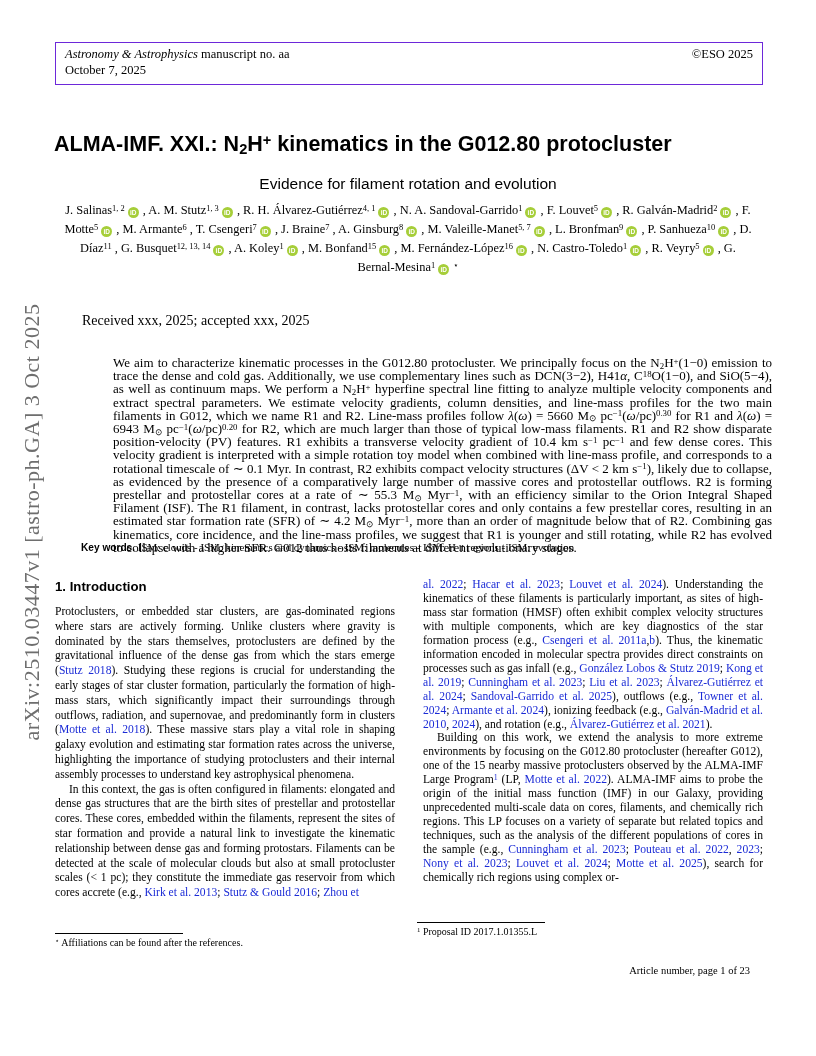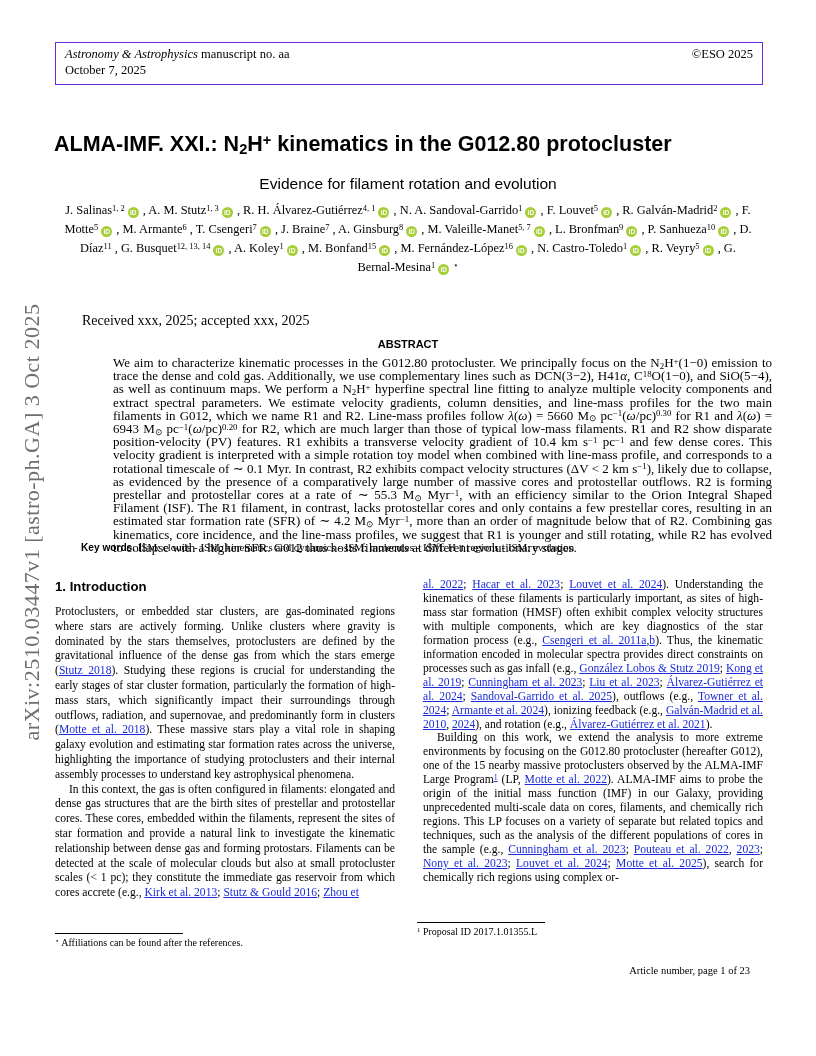--- a/index.html
+++ b/index.html
@@ -50,21 +50,21 @@
   
   .fn{position:absolute;width:345px;font-size:10px;line-height:12.5px;background:#fff;}
   .fn-left{left:55px;top:933px;}
   .fn-right{left:417px;top:922px;}
   .fn-rule{width:128px;border-top:1px solid #000;margin-bottom:3px;}
 
   .page-footer{position:absolute;right:66px;top:965px;font-size:10.5px;}
 
   
   .r-i{font-style:italic;}
-  .r-c{color:var(--cite,#1b2bd6);text-decoration:underline;}
+  .r-c{color:var(--cite,#1b2bd6);}
   .r-u{font-size:68%;position:relative;top:-0.38em;line-height:0;}
   .r-d{font-size:68%;position:relative;top:0.18em;line-height:0;}
   .r-sc{font-variant:small-caps;}
   .r-b{font-family:"Liberation Sans",sans-serif;font-weight:bold;font-size:93%;}
   .orcid-icon{display:inline-block;width:11px;height:11px;border-radius:50%;
     background:var(--orcid,#a6ce39);color:#fff;font-family:"Liberation Sans",sans-serif;
     font-size:6.5px;font-weight:bold;line-height:11px;text-align:center;
     vertical-align:-1px;margin:0 1px 0 3px;}
 </style>
 </head>
@@ -82,21 +82,20 @@
     <div class="header-right">©ESO 2025</div>
   </div>
 
   <div class="title"><span class="">ALMA-IMF. XXI.: N</span><span class="r-d">2</span><span class="">H</span><span class="r-u">+</span><span class=""> kinematics in the G012.80 protocluster</span></div>
   <div class="subtitle">Evidence for filament rotation and evolution</div>
 
   <div class="authors"><span class="">J. Salinas</span><span class="r-u">1, 2</span><span class="orcid-icon">iD</span><span class=""> , A. M. Stutz</span><span class="r-u">1, 3</span><span class="orcid-icon">iD</span><span class=""> , R. H. Álvarez-Gutiérrez</span><span class="r-u">4, 1</span><span class="orcid-icon">iD</span><span class=""> , N. A. Sandoval-Garrido</span><span class="r-u">1</span><span class="orcid-icon">iD</span><span class=""> , F. Louvet</span><span class="r-u">5</span><span class="orcid-icon">iD</span><span class=""> , R. Galván-Madrid</span><span class="r-u">2</span><span class="orcid-icon">iD</span><span class=""> , F. Motte</span><span class="r-u">5</span><span class="orcid-icon">iD</span><span class=""> , M. Armante</span><span class="r-u">6</span><span class=""> , T. Csengeri</span><span class="r-u">7</span><span class="orcid-icon">iD</span><span class=""> , J. Braine</span><span class="r-u">7</span><span class=""> , A. Ginsburg</span><span class="r-u">8</span><span class="orcid-icon">iD</span><span class=""> , M. Valeille-Manet</span><span class="r-u">5, 7</span><span class="orcid-icon">iD</span><span class=""> , L. Bronfman</span><span class="r-u">9</span><span class="orcid-icon">iD</span><span class=""> , P. Sanhueza</span><span class="r-u">10</span><span class="orcid-icon">iD</span><span class=""> , D. Díaz</span><span class="r-u">11</span><span class=""> , G. Busquet</span><span class="r-u">12, 13, 14</span><span class="orcid-icon">iD</span><span class=""> , A. Koley</span><span class="r-u">1</span><span class="orcid-icon">iD</span><span class=""> , M. Bonfand</span><span class="r-u">15</span><span class="orcid-icon">iD</span><span class=""> , M. Fernández-López</span><span class="r-u">16</span><span class="orcid-icon">iD</span><span class=""> , N. Castro-Toledo</span><span class="r-u">1</span><span class="orcid-icon">iD</span><span class=""> , R. Veyry</span><span class="r-u">5</span><span class="orcid-icon">iD</span><span class=""> , G. Bernal-Mesina</span><span class="r-u">1</span><span class="orcid-icon">iD</span><span class=""> </span><span class="r-u">⋆</span></div>
 
   <div class="received">Received xxx, 2025; accepted xxx, 2025</div>
 
-  <div class="abs-head">ABSTRACT</div>
   <div class="abstract"><span class="">We aim to characterize kinematic processes in the G012.80 protocluster. We principally focus on the N</span><span class="r-d">2</span><span class="">H</span><span class="r-u">+</span><span class="">(1−0) emission to trace the dense and cold gas. Additionally, we use complementary lines such as DCN(3−2), H41</span><span class="r-i">α</span><span class="">, C</span><span class="r-u">18</span><span class="">O(1−0), and SiO(5−4), as well as continuum maps. We perform a N</span><span class="r-d">2</span><span class="">H</span><span class="r-u">+</span><span class=""> hyperfine spectral line fitting to analyze multiple velocity components and extract spectral parameters. We estimate velocity gradients, column densities, and line-mass profiles for the two main filaments in G012, which we name R1 and R2. Line-mass profiles follow </span><span class="r-i">λ</span><span class="">(</span><span class="r-i">ω</span><span class="">) = 5660 M</span><span class="r-d">⊙</span><span class=""> pc</span><span class="r-u">−1</span><span class="">(</span><span class="r-i">ω</span><span class="">/pc)</span><span class="r-u">0.30</span><span class=""> for R1 and </span><span class="r-i">λ</span><span class="">(</span><span class="r-i">ω</span><span class="">) = 6943 M</span><span class="r-d">⊙</span><span class=""> pc</span><span class="r-u">−1</span><span class="">(</span><span class="r-i">ω</span><span class="">/pc)</span><span class="r-u">0.20</span><span class=""> for R2, which are much larger than those of typical low-mass filaments. R1 and R2 show disparate position-velocity (PV) features. R1 exhibits a transverse velocity gradient of 10.4 km s</span><span class="r-u">−1</span><span class=""> pc</span><span class="r-u">−1</span><span class=""> and few dense cores. This velocity gradient is interpreted with a simple rotation toy model when combined with line-mass profile, and corresponds to a rotational timescale of ∼ 0.1 Myr. In contrast, R2 exhibits compact velocity structures (ΔV &lt; 2 km s</span><span class="r-u">−1</span><span class="">), likely due to collapse, as evidenced by the presence of a comparatively large number of massive cores and protostellar outflows. R2 is forming prestellar and protostellar cores at a rate of ∼ 55.3 M</span><span class="r-d">⊙</span><span class=""> Myr</span><span class="r-u">−1</span><span class="">, with an efficiency similar to the Orion Integral Shaped Filament (ISF). The R1 filament, in contrast, lacks protostellar cores and only contains a few prestellar cores, resulting in an estimated star formation rate (SFR) of ∼ 4.2 M</span><span class="r-d">⊙</span><span class=""> Myr</span><span class="r-u">−1</span><span class="">, more than an order of magnitude below that of R2. Combining gas kinematics, core incidence, and the line-mass profiles, we suggest that R1 is younger and still rotating, while R2 has evolved to collapse with a higher SFR. G012 thus hosts filaments at different evolutionary stages.</span></div>
 
   <div class="keywords"><span class="r-b">Key words.</span><span class="">  ISM: clouds - ISM: kinematics and dynamics - ISM: molecules - ISM: H </span><span class="r-sc">ii</span><span class=""> regions - ISM: evolution</span></div>
 
   <div class="columns">
     <div class="col col-left">
       <div class="sec-head">1. Introduction</div>
       <div class="body-par"><span class="">Protoclusters, or embedded star clusters, are gas-dominated regions where stars are actively forming. Unlike clusters where gravity is dominated by the stars themselves, protoclusters are defined by the gravitational influence of the dense gas from which the stars emerge (</span><span class="r-c">Stutz 2018</span><span class="">). Studying these regions is crucial for understanding the early stages of star cluster formation, particularly the formation of high-mass stars, which significantly impact their surroundings through outflows, radiation, and supernovae, and predominantly form in clusters (</span><span class="r-c">Motte et al. 2018</span><span class="">). These massive stars play a vital role in shaping galaxy evolution and estimating star formation rates across the universe, highlighting the importance of studying protoclusters and their internal assembly processes to understand key astrophysical phenomena.</span></div>
       <div class="body-par indent"><span class="">In this context, the gas is often configured in filaments: elongated and dense gas structures that are the birth sites of prestellar and protostellar cores. These cores, embedded within the filaments, represent the sites of star formation and provide a natural link to investigate the kinematic relationship between dense gas and forming protostars. Filaments can be detected at the scale of molecular clouds but also at small protocluster scales (&lt; 1 pc); they constitute the immediate gas reservoir from which cores accrete (e.g., </span><span class="r-c">Kirk et al. 2013</span><span class="">; </span><span class="r-c">Stutz &amp; Gould 2016</span><span class="">; </span><span class="r-c">Zhou et</span></div>
     </div>

